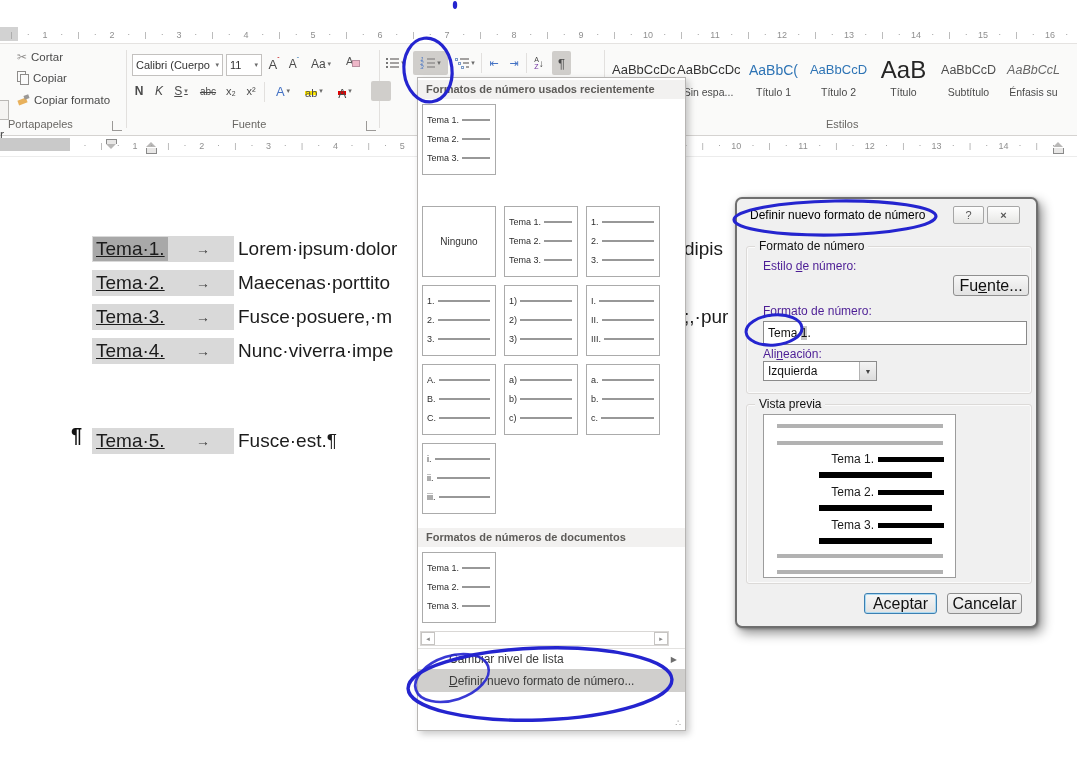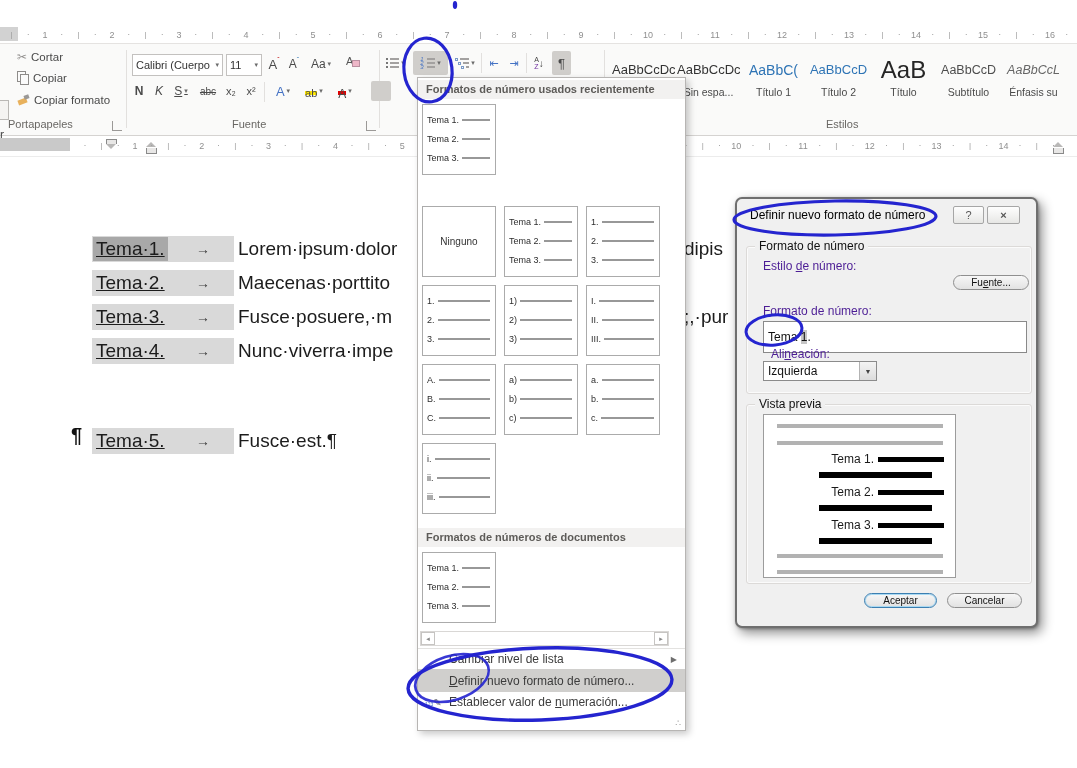--- a/index.html
+++ b/index.html
@@ -104,23 +104,23 @@
   .tbtn{position:absolute;top:7px;height:18px;background:linear-gradient(#fefefe,#e7e7e5);border:1px solid #a6a6a6;border-radius:2px;color:#555;display:flex;align-items:center;justify-content:center;cursor:pointer;box-sizing:border-box;}
   #btn-help{left:216px;width:31px;font-size:11px;}
   #btn-close{left:250px;width:33px;font-size:11px;font-weight:bold;}
   .grp{position:absolute;border:1px solid #dcdad8;border-radius:3px;box-shadow:0 0 0 1px #fbfbfb inset;}
   .grp-legend{position:absolute;top:-8px;left:8px;background:#f0f0f0;padding:0 4px;font-size:12px;color:#111;}
   #grp-format{left:9px;top:47px;width:284px;height:146px;}
   #grp-preview{left:9px;top:205px;width:284px;height:178px;}
   .dlabel{position:absolute;font-size:12px;color:#4c1d95;white-space:nowrap;}
   .wcombo{position:absolute;height:20px;background:#fff;border:1px solid #8b8b8b;box-sizing:border-box;display:flex;align-items:center;font-size:12px;padding-left:4px;cursor:pointer;}
   .wcombo .arrowbox{margin-left:auto;width:17px;height:100%;background:linear-gradient(#f4f4f4,#dcdcdc);border-left:1px solid #b3b3b3;display:flex;align-items:center;justify-content:center;font-size:7px;color:#444;box-sizing:border-box;}
-  .wbtn{position:absolute;height:15px;background:linear-gradient(#f7f7f7,#e2e2e2);border:1px solid #8f8f8f;border-radius:8px;font-size:10px;color:#111;display:flex;align-items:center;justify-content:center;cursor:pointer;box-sizing:border-box;}
+  .wbtn{position:absolute;height:21px;background:linear-gradient(#f7f7f7,#e2e2e2);border:1px solid #8f8f8f;border-radius:3px;font-size:16px;color:#111;display:flex;align-items:center;justify-content:center;cursor:pointer;box-sizing:border-box;}
   .wbtn.default{border:1px solid #3c7fb1;box-shadow:0 0 0 1px #a9d9f2 inset;}
-  #fld-format{position:absolute;left:26px;top:122px;width:264px;height:32px;background:#fff;border:1px solid #898989;box-sizing:border-box;display:flex;align-items:center;padding-left:4px;font-size:12px;white-space:pre;cursor:text;}
+  #fld-format{position:absolute;left:26px;top:122px;width:264px;height:24px;background:#fff;border:1px solid #898989;box-sizing:border-box;display:flex;align-items:center;padding-left:4px;font-size:12px;white-space:pre;cursor:text;}
   #fld-format .shade{background:#c6c6c6;}
   #prevbox{position:absolute;left:16px;top:9px;width:193px;height:164px;background:#fff;border:1px solid #9c9c9c;box-sizing:border-box;}
   .pbar{position:absolute;height:4px;background:#b2b2b2;left:13px;width:166px;}
   .prow{position:absolute;display:flex;align-items:center;left:0;width:180px;height:12px;}
   .prow .ptext{margin-left:auto;font-size:12px;color:#1a1a1a;}
   .prow .pline{width:66px;height:5px;background:#000;margin-left:4px;}
   .pindent{position:absolute;left:55px;width:113px;height:6px;background:#000;}
 
   
   #edgefrag-box{position:absolute;left:-6px;top:56px;width:13px;height:18px;border:1px solid #b9b7b5;background:#f4f3f2;}
@@ -665,41 +665,37 @@
     </div>
     <div id="dmenu">
       <div class="mitem">
         <span class="micon ico-lvl"><i class="al" style="width:10px;"></i><i class="al" style="width:8px;margin-left:3px;"></i><i class="al" style="width:6px;margin-left:6px;"></i></span>
         <span>Cambiar nivel de lista</span>
         <span class="subarrow">▶</span>
       </div>
       <div class="mitem hl">
         <span><u>D</u>efinir nuevo formato de número...</span>
       </div>
-      <div class="mitem">
-        <span class="micon ico-setv"><span class="nums">123</span><span>✎</span></span>
-        <span>Establecer valor de <u>n</u>umeración...</span>
-      </div>
     </div>
     <div id="dgrip">∴</div>
   </div>
 
   <div id="dialog">
     <div id="dlg-title">Definir nuevo formato de número</div>
     <div class="tbtn" id="btn-help">?</div>
     <div class="tbtn" id="btn-close">×</div>
 
     <div class="grp" id="grp-format">
       <span class="grp-legend">Formato de número</span>
     </div>
     <div class="dlabel" style="left:26px;top:60px;">Estilo <u>d</u>e número:</div>
     <div class="wbtn" style="left:216px;top:76px;width:76px;">Fu<u>e</u>nte...</div>
     <div class="dlabel" style="left:26px;top:105px;"><u>F</u>ormato de número:</div>
     <div id="fld-format"><span>Tema </span><span class="shade">1</span><span>.</span></div>
-    <div class="dlabel" style="left:34px;top:148px;">Ali<u>n</u>eación:</div>
+    <div class="dlabel" style="left:26px;top:148px;">Ali<u>n</u>eación:</div>
     <div class="wcombo" style="left:26px;top:162px;width:114px;">
       <span>Izquierda</span>
       <span class="arrowbox">▼</span>
     </div>
 
     <div class="grp" id="grp-preview">
       <span class="grp-legend">Vista previa</span>
       <div id="prevbox">
         <i class="pbar" style="top:9px;"></i>
         <i class="pbar" style="top:26px;"></i>

